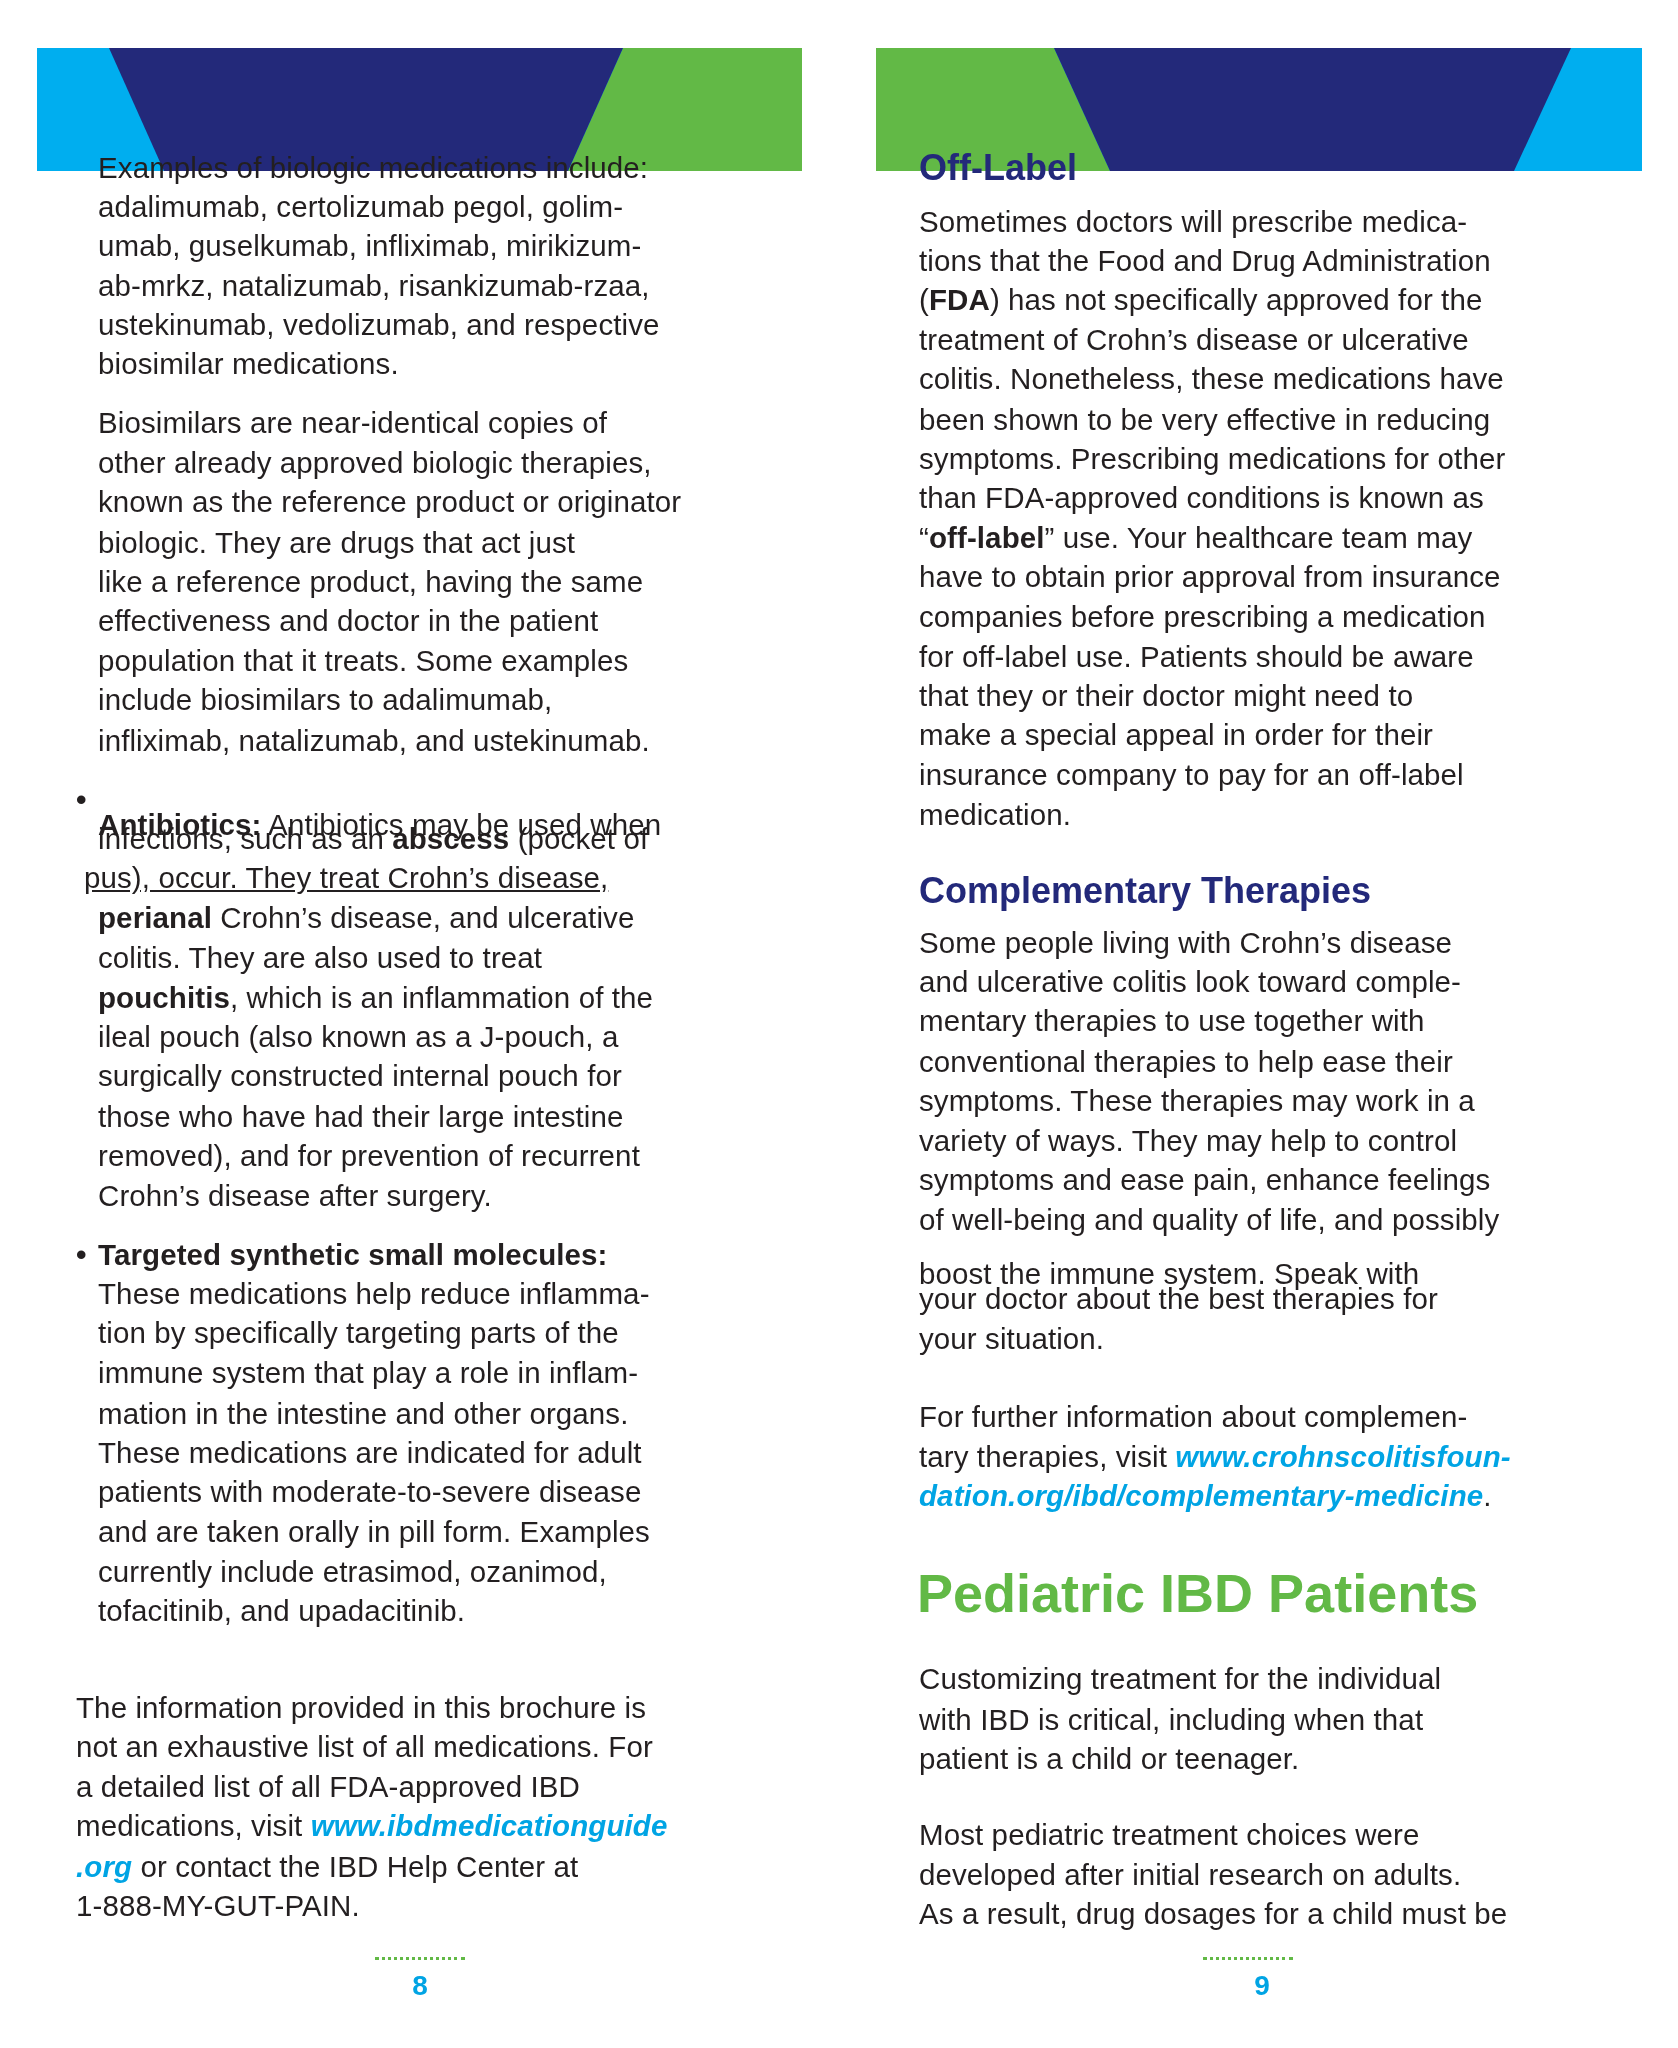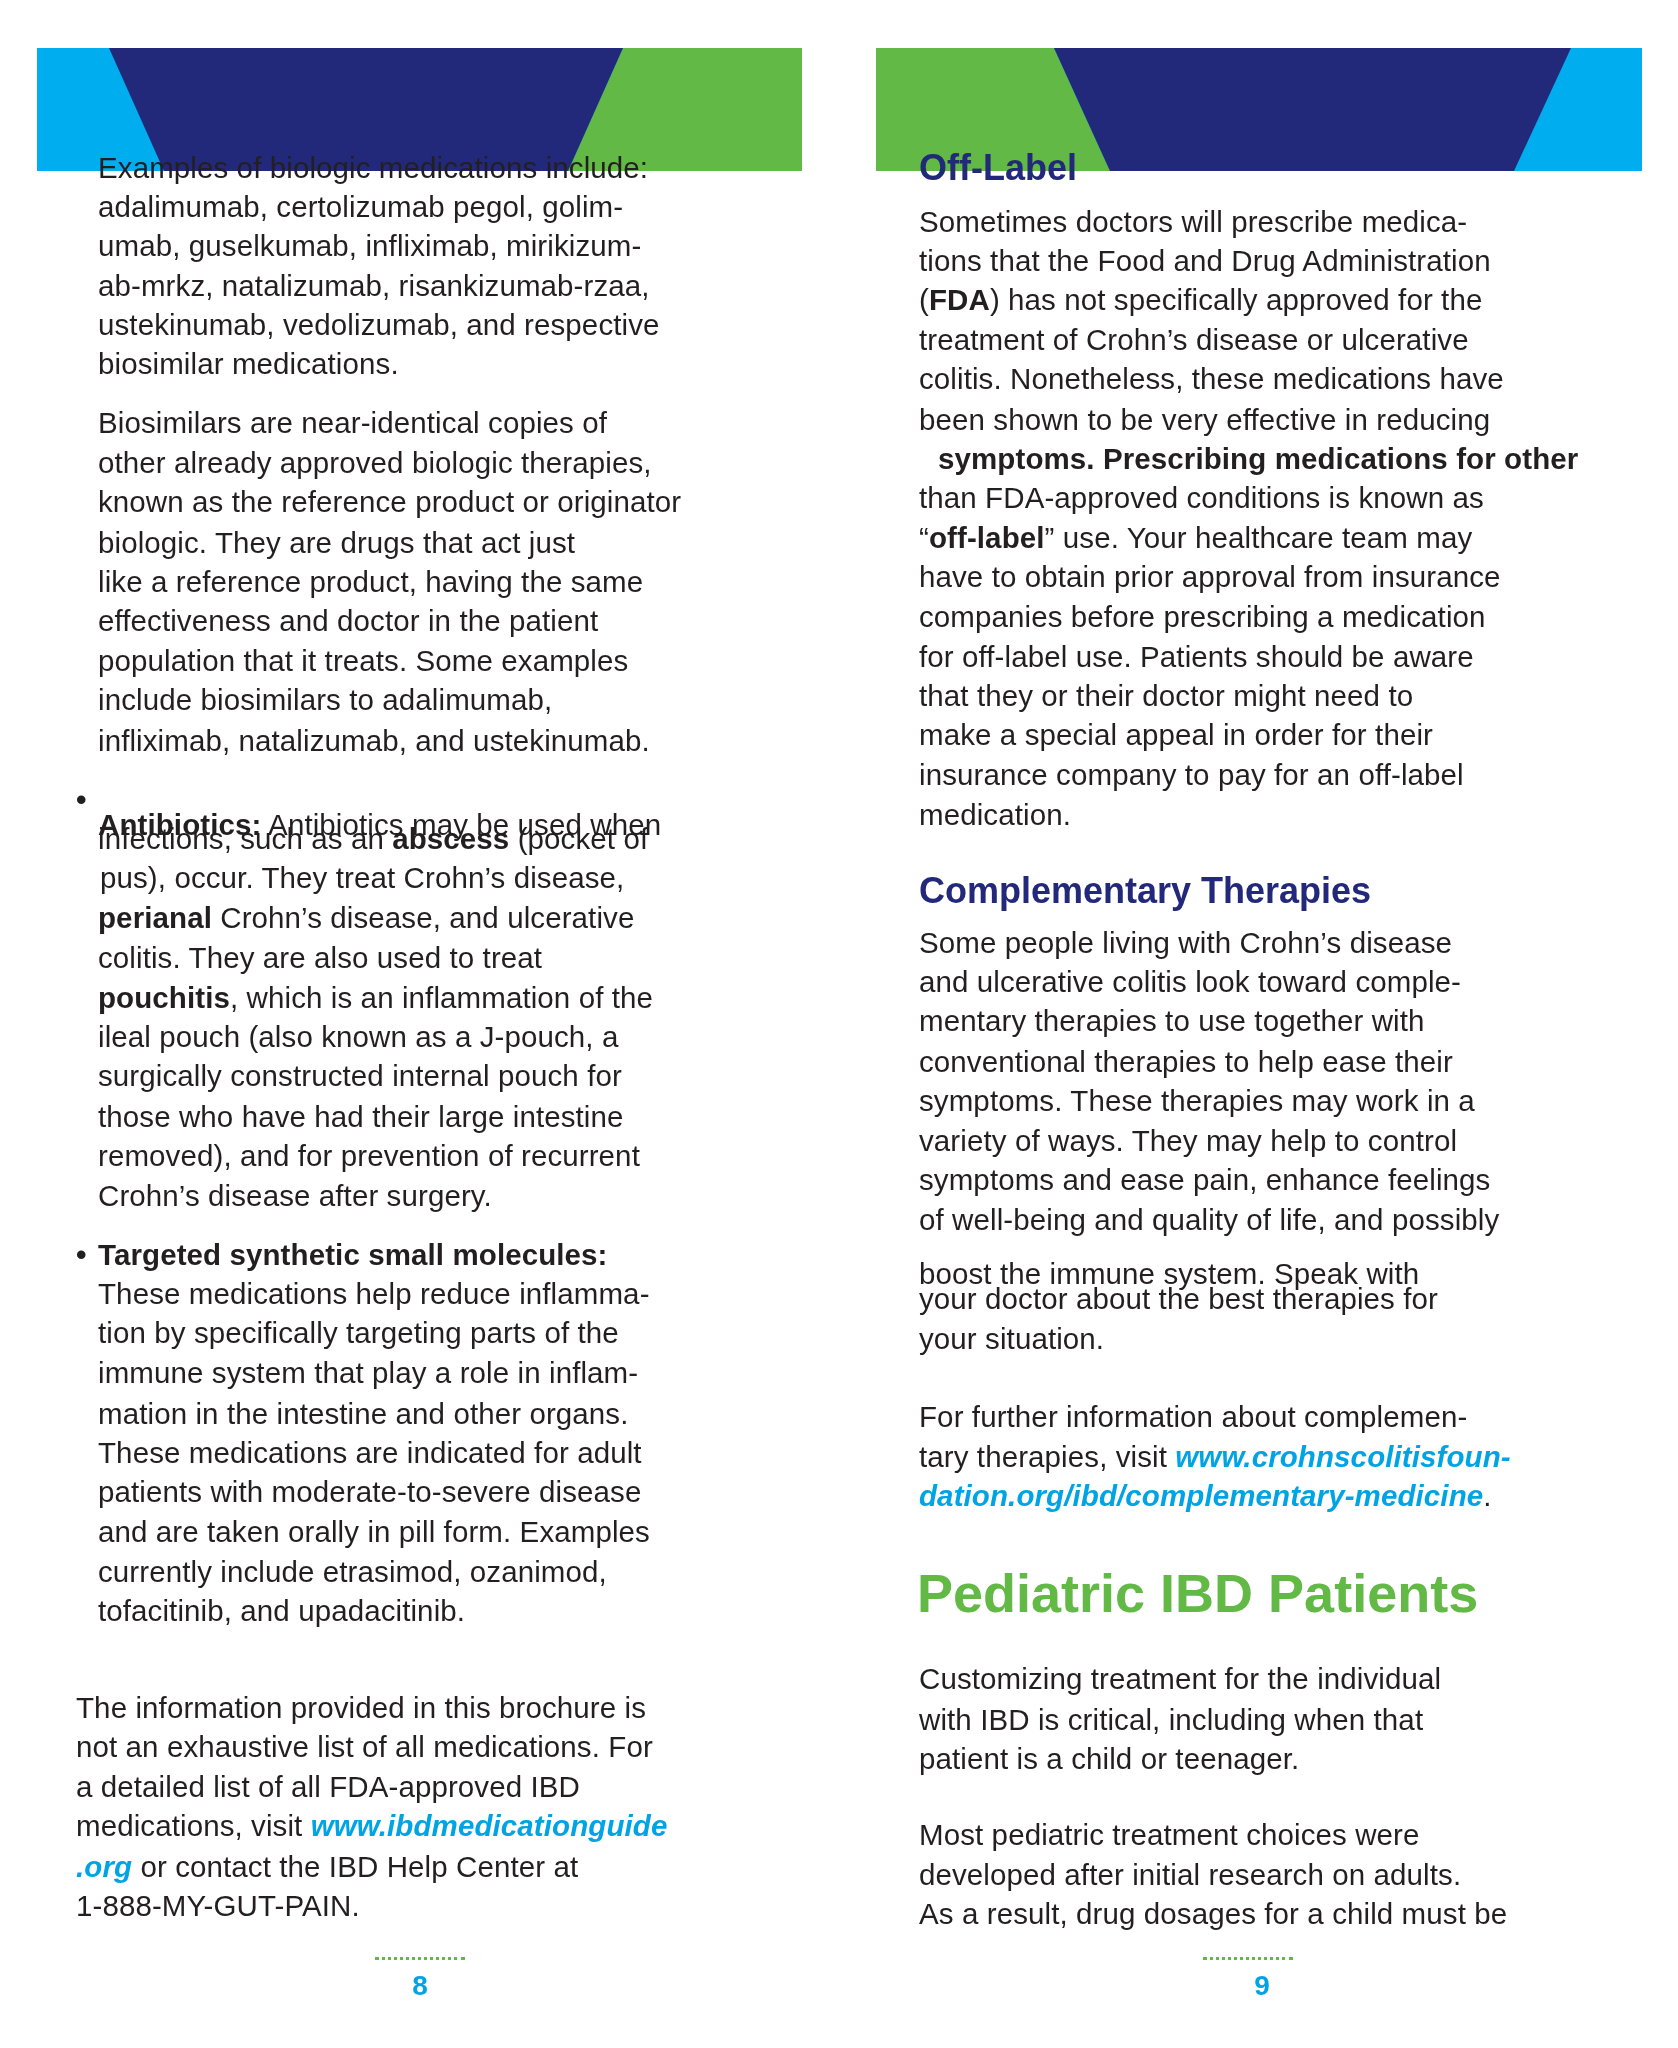--- a/index.html
+++ b/index.html
@@ -53,21 +53,21 @@
     <div class="ln" style="left:98px;top:601px;">effectiveness and doctor in the patient</div>
     <div class="ln" style="left:98px;top:641px;">population that it treats. Some examples</div>
     <div class="ln" style="left:98px;top:680px;">include biosimilars to adalimumab,</div>
     <div class="ln" style="left:98px;top:721px;">infliximab, natalizumab, and ustekinumab.</div>
   </div>
 
   <div>
     <div class="bullet" style="left:76px;top:780px;">•</div>
     <div class="ln" style="left:98px;top:780px;margin-top:25px;"><b>Antibiotics:</b><span> Antibiotics may be used when</span></div>
     <div class="ln" style="left:98px;top:819px;"><span>infections, such as an </span><b>abscess</b><span> (pocket of</span></div>
-    <div class="ln" style="left:100px;top:858px;">pus), occur. They treat Crohn’s disease,</div>
+    <div class="ln" style="left:84px;top:858px;text-decoration:underline;">pus), occur. They treat Crohn’s disease,</div>
     <div class="ln" style="left:98px;top:898px;"><b>perianal</b><span> Crohn’s disease, and ulcerative</span></div>
     <div class="ln" style="left:98px;top:938px;">colitis. They are also used to treat</div>
     <div class="ln" style="left:98px;top:978px;"><b>pouchitis</b><span>, which is an inflammation of the</span></div>
     <div class="ln" style="left:98px;top:1017px;">ileal pouch (also known as a J-pouch, a</div>
     <div class="ln" style="left:98px;top:1056px;">surgically constructed internal pouch for</div>
     <div class="ln" style="left:98px;top:1097px;">those who have had their large intestine</div>
     <div class="ln" style="left:98px;top:1136px;">removed), and for prevention of recurrent</div>
     <div class="ln" style="left:98px;top:1176px;">Crohn’s disease after surgery.</div>
   </div>
 
@@ -100,21 +100,21 @@
 
 <div>
   <div class="h2" style="left:919px;top:146px;">Off-Label</div>
   <div>
     <div class="ln" style="left:919px;top:202px;">Sometimes doctors will prescribe medica-</div>
     <div class="ln" style="left:919px;top:241px;">tions that the Food and Drug Administration</div>
     <div class="ln" style="left:919px;top:280px;"><span>(</span><b>FDA</b><span>) has not specifically approved for the</span></div>
     <div class="ln" style="left:919px;top:320px;">treatment of Crohn’s disease or ulcerative</div>
     <div class="ln" style="left:919px;top:359px;">colitis. Nonetheless, these medications have</div>
     <div class="ln" style="left:919px;top:400px;">been shown to be very effective in reducing</div>
-    <div class="ln" style="left:938px;top:439px;font-weight:bold;">symptoms. Prescribing medications for other</div>
+    <div class="ln" style="left:919px;top:439px;">symptoms. Prescribing medications for other</div>
     <div class="ln" style="left:919px;top:478px;">than FDA-approved conditions is known as</div>
     <div class="ln" style="left:919px;top:518px;"><span>“</span><b>off-label</b><span>” use. Your healthcare team may</span></div>
     <div class="ln" style="left:919px;top:557px;">have to obtain prior approval from insurance</div>
     <div class="ln" style="left:919px;top:597px;">companies before prescribing a medication</div>
     <div class="ln" style="left:919px;top:637px;">for off-label use. Patients should be aware</div>
     <div class="ln" style="left:919px;top:676px;">that they or their doctor might need to</div>
     <div class="ln" style="left:919px;top:715px;">make a special appeal in order for their</div>
     <div class="ln" style="left:919px;top:755px;">insurance company to pay for an off-label</div>
     <div class="ln" style="left:919px;top:795px;">medication.</div>
   </div>

